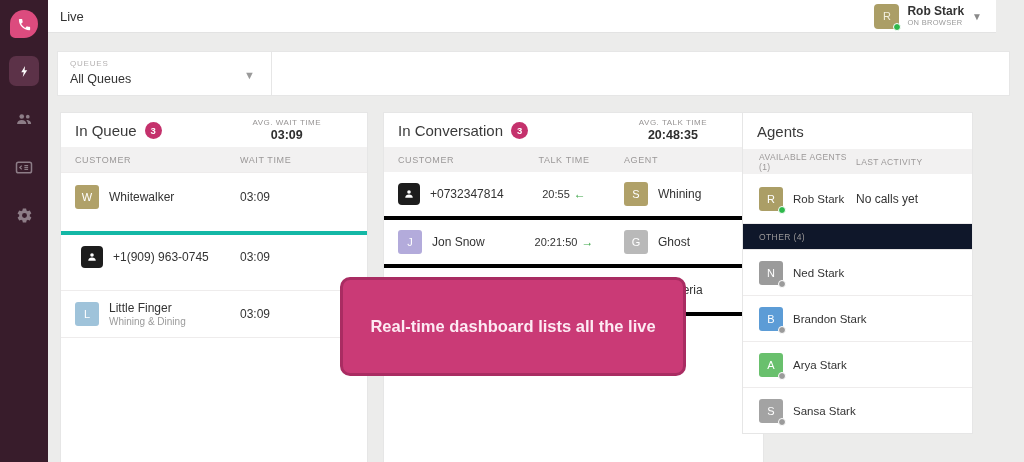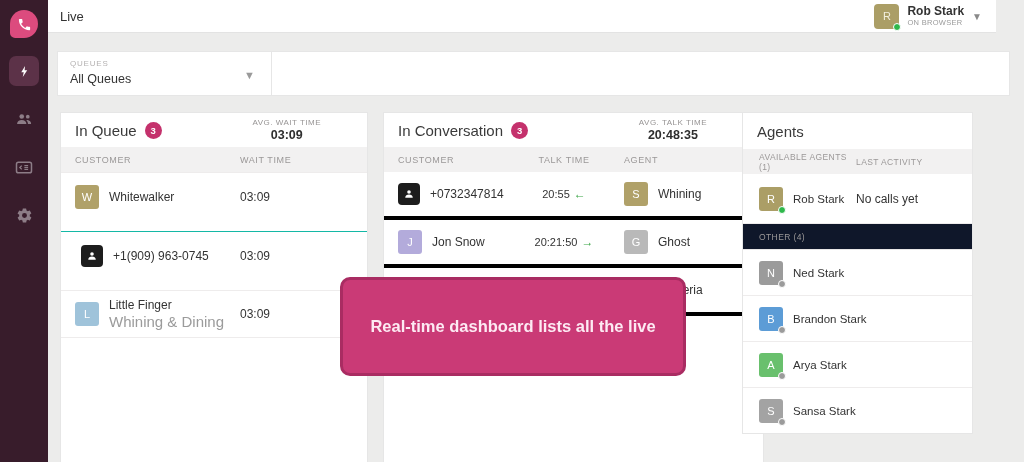--- a/index.html
+++ b/index.html
@@ -52,21 +52,21 @@
 
   .col-head { height:25px; background:#f2f1f1; display:flex; align-items:center; padding:0 14px;
               font-size:9px; letter-spacing:.6px; color:#9b9898; }
   .row { height:48px; display:flex; align-items:center; padding:0 14px; border-bottom:4px solid #000000; }
 
   .avatar { width:24px; height:24px; border-radius:3px; color:#fff; font-size:11px;
             display:flex; align-items:center; justify-content:center; flex:none; position:relative; }
   .contact-ic { width:22px; height:22px; border-radius:4px; background:#1d1d1d;
                 display:flex; align-items:center; justify-content:center; flex:none; }
   .cell-name { margin-left:10px; font-size:12px; color:#333; }
-  .cell-sub { font-size:15px; color:#9b9b9b; margin-top:1px; }
+  .cell-sub { font-size:10px; color:#9b9b9b; margin-top:1px; }
 
   
   .q-cust { flex:1; display:flex; align-items:center; }
   .q-time { width:113px; font-size:12px; color:#333; }
   .col-head .q-time { font-size:9px; color:#9b9898; }
 
   
   .c-cust { flex:1; display:flex; align-items:center; }
   .c-talk { width:120px; text-align:center; font-size:11px; color:#333; }
   .c-agent { width:125px; display:flex; align-items:center; }
@@ -169,21 +169,21 @@
   </div>
 
   <div class="row" style="border-top:1px solid #eeecec; border-bottom:none; margin-bottom:11px;">
     <div class="q-cust">
       <span class="avatar" style="background: rgb(176, 161, 105);">W</span>
       <span class="cell-name">Whitewalker</span>
     </div>
     <span class="q-time">03:09</span>
   </div>
 
-  <div class="row" style="border-top:1px solid #14b8a6; border-bottom:none; margin-bottom:11px;padding-left:20px;">
+  <div class="row" style="border-top:4px solid #14b8a6; border-bottom:none; margin-bottom:11px;padding-left:20px;">
     <div class="q-cust">
       <span class="contact-ic">
         <svg width="12" height="12" viewBox="0 0 24 24">
             <circle cx="12" cy="8" r="3.6" fill="#fff"></circle>
             <path d="M4.5 19.5c0-4.1 3.4-6.3 7.5-6.3s7.5 2.2 7.5 6.3z" fill="#fff"></path>
           </svg>
       </span>
       <span class="cell-name">+1(909) 963-0745</span>
     </div>
     <span class="q-time">03:09</span>

